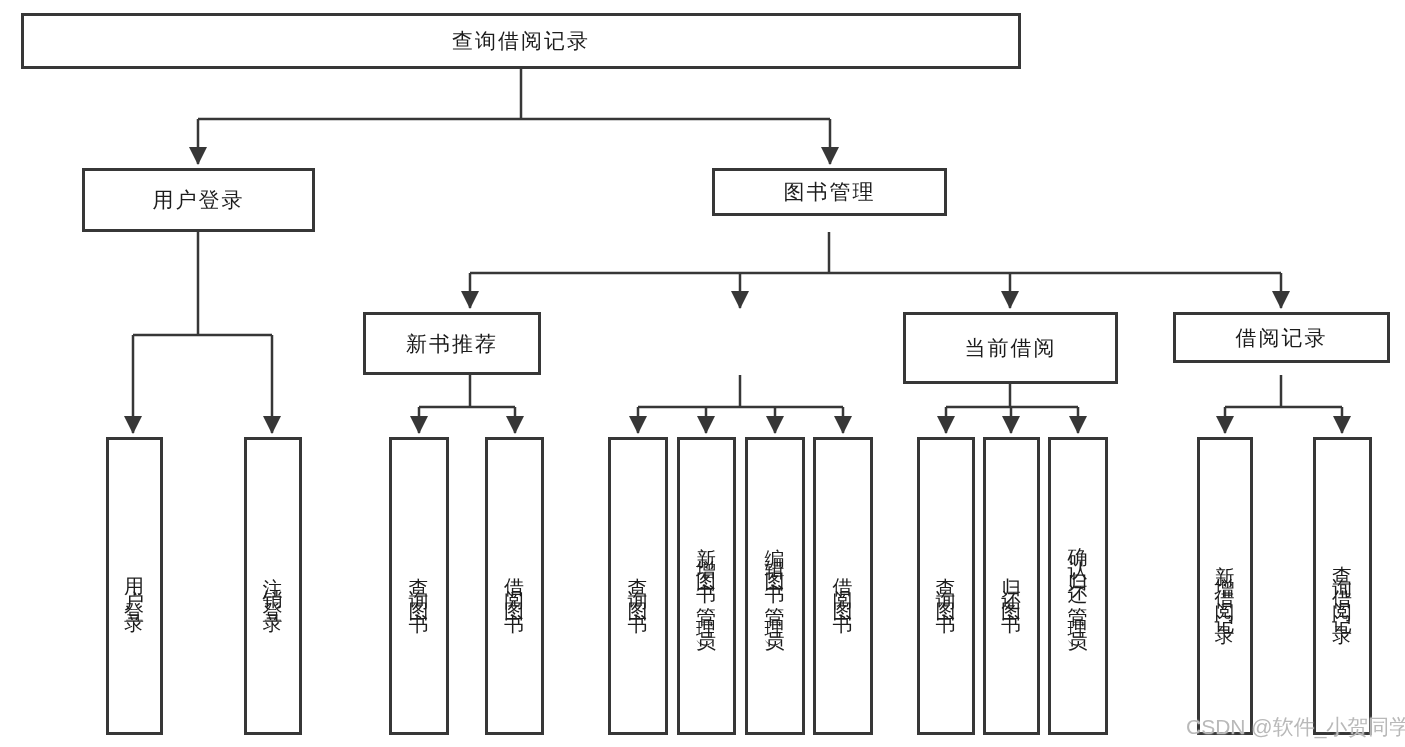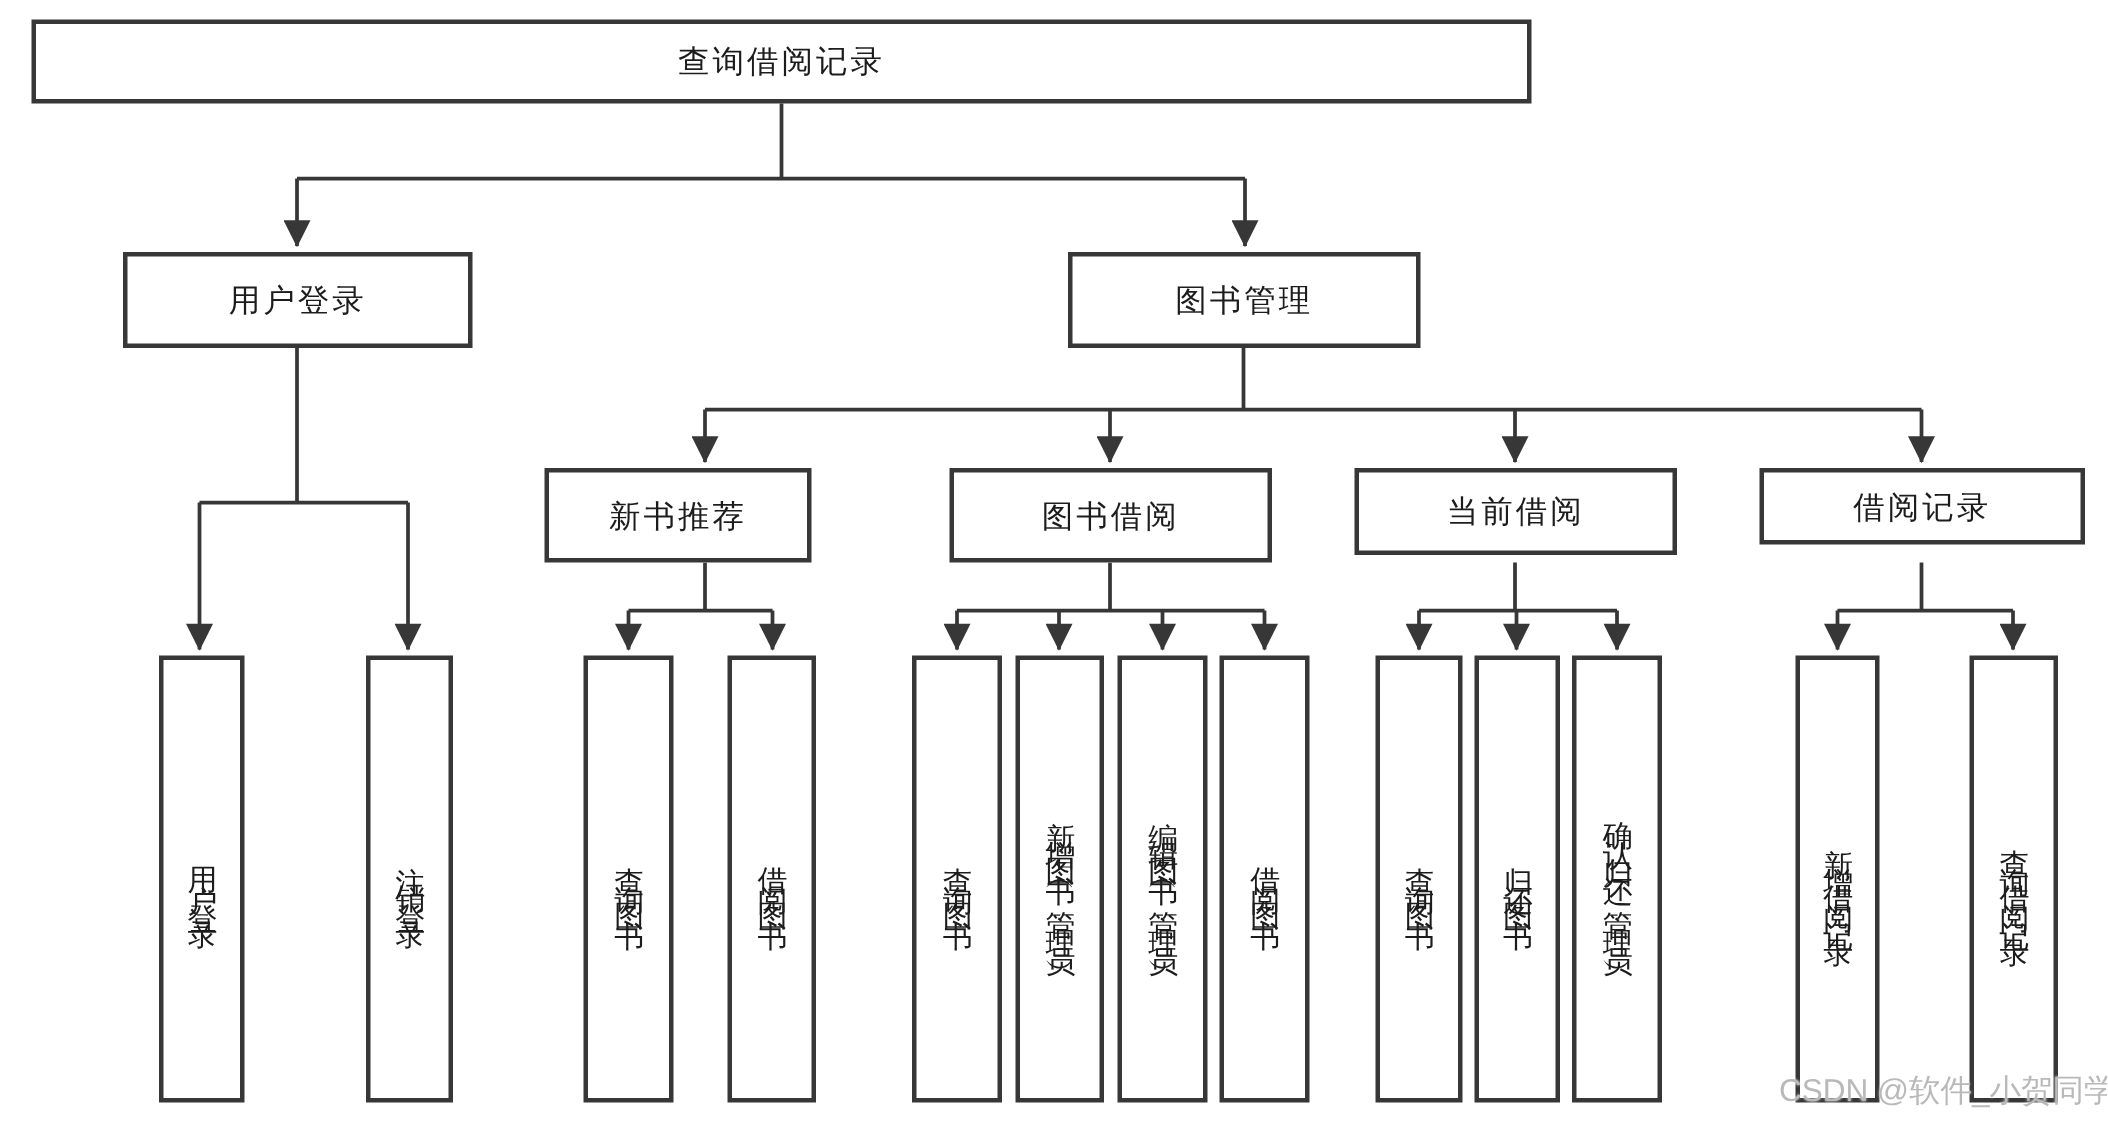--- a/index.html
+++ b/index.html
@@ -103,25 +103,24 @@
       <path d="M1281 375 V407"></path>
       <path d="M1225 407 H1342"></path>
       <path d="M1225 407 V433" marker-end="url(#ah)"></path>
       <path d="M1342 407 V433" marker-end="url(#ah)"></path>
     </g>
   </svg>
 
   <div class="node" style="left:21px; top:13px; width:1000px; height:56px">查询借阅记录</div>
 
   <div class="node" style="left:82px; top:168px; width:233px; height:64px">用户登录</div>
-  <div class="node" style="left:712px; top:168px; width:235px; height:64px">图书管理</div>
+  <div class="node" style="left:712px; top:168px; width:235px; height:48px">图书管理</div>
 
   <div class="node" style="left:363px; top:312px; width:178px; height:63px">新书推荐</div>
-  <div class="node" style="left:633px; top:312px; width:215px; height:63px">图书借阅</div>
-  <div class="node" style="left:903px; top:312px; width:215px; height:58px">当前借阅</div>
+  <div class="node" style="left:903px; top:312px; width:215px; height:72px">当前借阅</div>
   <div class="node" style="left:1173px; top:312px; width:217px; height:51px">借阅记录</div>
 
   <div class="leaf" style="left:106px; width:57px">用户登录</div>
   <div class="leaf" style="left:244px; width:58px">注销登录</div>
 
   <div class="leaf" style="left:389px; width:60px">查询图书</div>
   <div class="leaf" style="left:485px; width:59px">借阅图书</div>
 
   <div class="leaf" style="left:608px; width:60px">查询图书</div>
   <div class="leaf" style="left:677px; width:59px">新增图书（管理员）</div>

